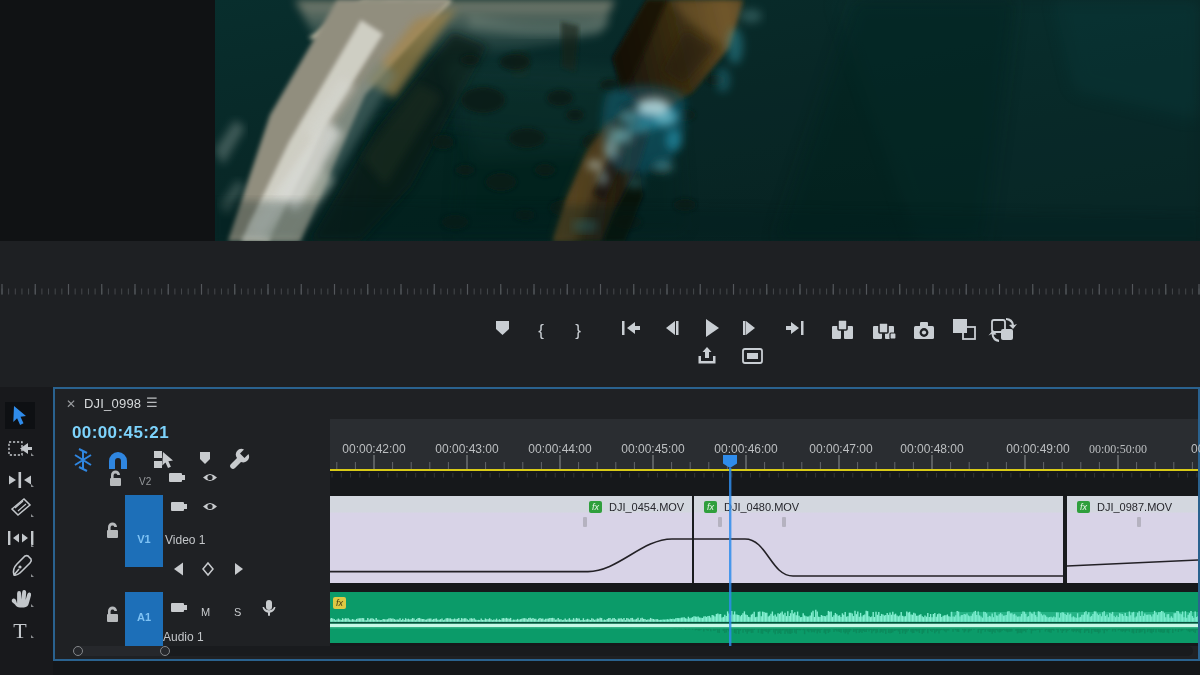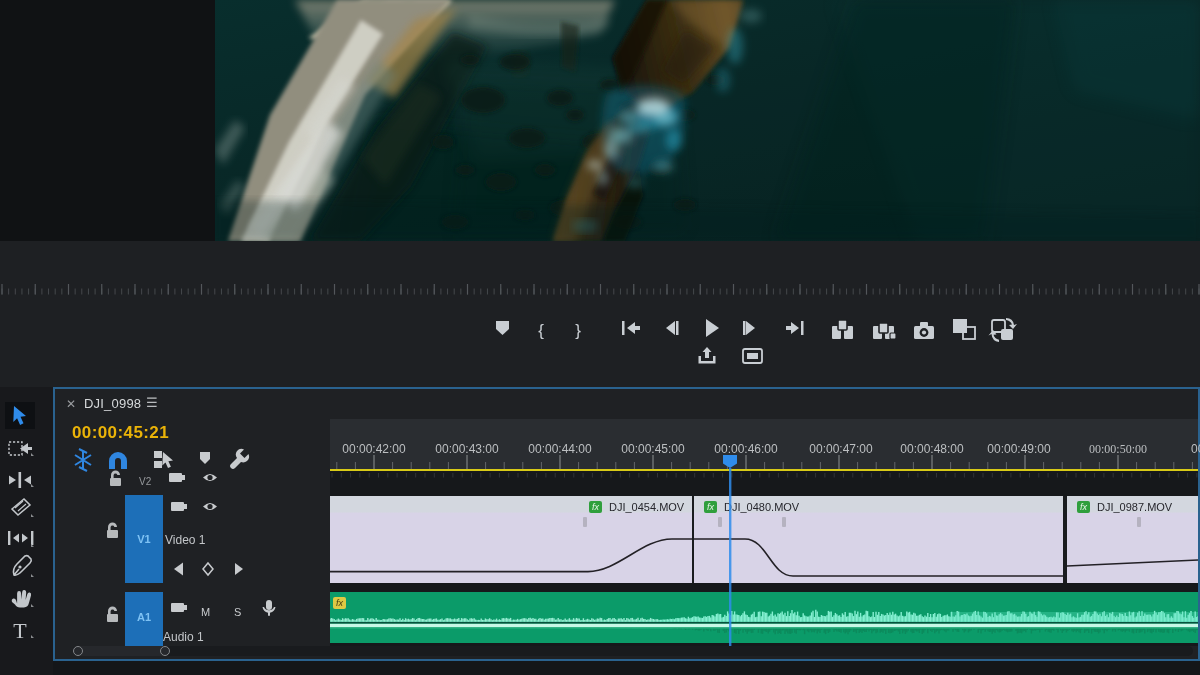--- a/index.html
+++ b/index.html
@@ -493,33 +493,33 @@
   </div>
 
   <div class="abs" style="left:53px;top:661px;width:1147px;height:14px;background:#141619;"></div>
 
   <div class="abs" id="panel">
 
     <div class="abs" style="left:11px;top:8px;color:#9a9da0;font-size:12px;">✕</div>
     <div class="abs" style="left:29px;top:7px;color:#d6d9db;font-size:13px;letter-spacing:0.2px;">DJI_0998</div>
     <div class="abs" style="left:91px;top:6px;color:#b9bcbe;font-size:13px;">☰</div>
 
-    <div class="abs" style="left:17px;top:34px;color:#eab308;font-size:17px;font-weight:bold;letter-spacing:0.4px;">00:00:45:21</div>
+    <div class="abs" style="left:17px;top:34px;color:#7dd3fc;font-size:17px;font-weight:bold;letter-spacing:0.4px;">00:00:45:21</div>
 
     <div class="abs" style="left:275px;top:82px;width:868px;height:175px;background:#16181b;"></div>
 
     <div id="ruler">
       <div class="tc" style="left:44px;">00:00:42:00</div>
       <div class="tc" style="left:137px;">00:00:43:00</div>
       <div class="tc" style="left:230px;">00:00:44:00</div>
       <div class="tc" style="left:323px;">00:00:45:00</div>
       <div class="tc" style="left:416px;">00:00:46:00</div>
       <div class="tc" style="left:511px;">00:00:47:00</div>
       <div class="tc" style="left:602px;">00:00:48:00</div>
-      <div class="tc" style="left:689px;text-align:right;">00:00:49:00</div>
+      <div class="tc" style="left:708px;text-align:right;">00:00:49:00</div>
       <div class="tc" style="left:788px;font-family:Liberation Serif, serif;">00:00:50:00</div>
       <div class="tc" style="left:881px;">00:00:5</div>
     </div>
     <div id="yellowline"></div>
 
     <div id="vtrack">
       <div class="clip" style="left:0;width:362px;"></div>
       <div class="clip" style="left:364px;width:369px;"></div>
       <div class="clip" style="left:737px;width:131px;"></div>
       <div class="fxg" style="left:259px;">fx</div>
@@ -1852,21 +1852,21 @@
       </g>
       <text x="146" y="227" font-size="11" fill="#c8cbce">M</text>
       <text x="179" y="227" font-size="11" fill="#c8cbce">S</text>
       <g fill="#c8cbce">
         <rect x="211" y="211" width="6" height="10" rx="3"></rect>
         <path d="M209 218 a5.5 5.5 0 0 0 10 0 l1.5 0 a7 7 0 0 1 -5.5 5.8 v3 h-2 v-3 a7 7 0 0 1 -5.5 -5.8 Z"></path>
       </g>
       <text x="108" y="252" font-size="12" fill="#c3c6c9">Audio 1</text>
     </svg>
 
-    <div class="bluebox" style="top:106px;height:88px;line-height:88px;">V1</div>
+    <div class="bluebox" style="top:106px;height:72px;line-height:88px;">V1</div>
     <div class="bluebox" style="top:203px;height:57px;line-height:51px;">A1</div>
     <div class="abs" style="left:83px;top:82px;width:25px;height:13px;color:#96999c;font-size:10px;"> </div>
 
     <svg width="1143" height="270" viewBox="0 0 1143 270" style="position:absolute;left:0;top:0;" id="ticksvg">
         <line x1="319" y1="66" x2="319" y2="80" stroke="#7e8184" stroke-width="1.2"></line>
         <line x1="337.6" y1="73" x2="337.6" y2="80" stroke="#63666a" stroke-width="1"></line>
         <line x1="356.2" y1="73" x2="356.2" y2="80" stroke="#63666a" stroke-width="1"></line>
         <line x1="374.8" y1="73" x2="374.8" y2="80" stroke="#63666a" stroke-width="1"></line>
         <line x1="393.4" y1="73" x2="393.4" y2="80" stroke="#63666a" stroke-width="1"></line>
         <line x1="412" y1="66" x2="412" y2="80" stroke="#7e8184" stroke-width="1.2"></line>

